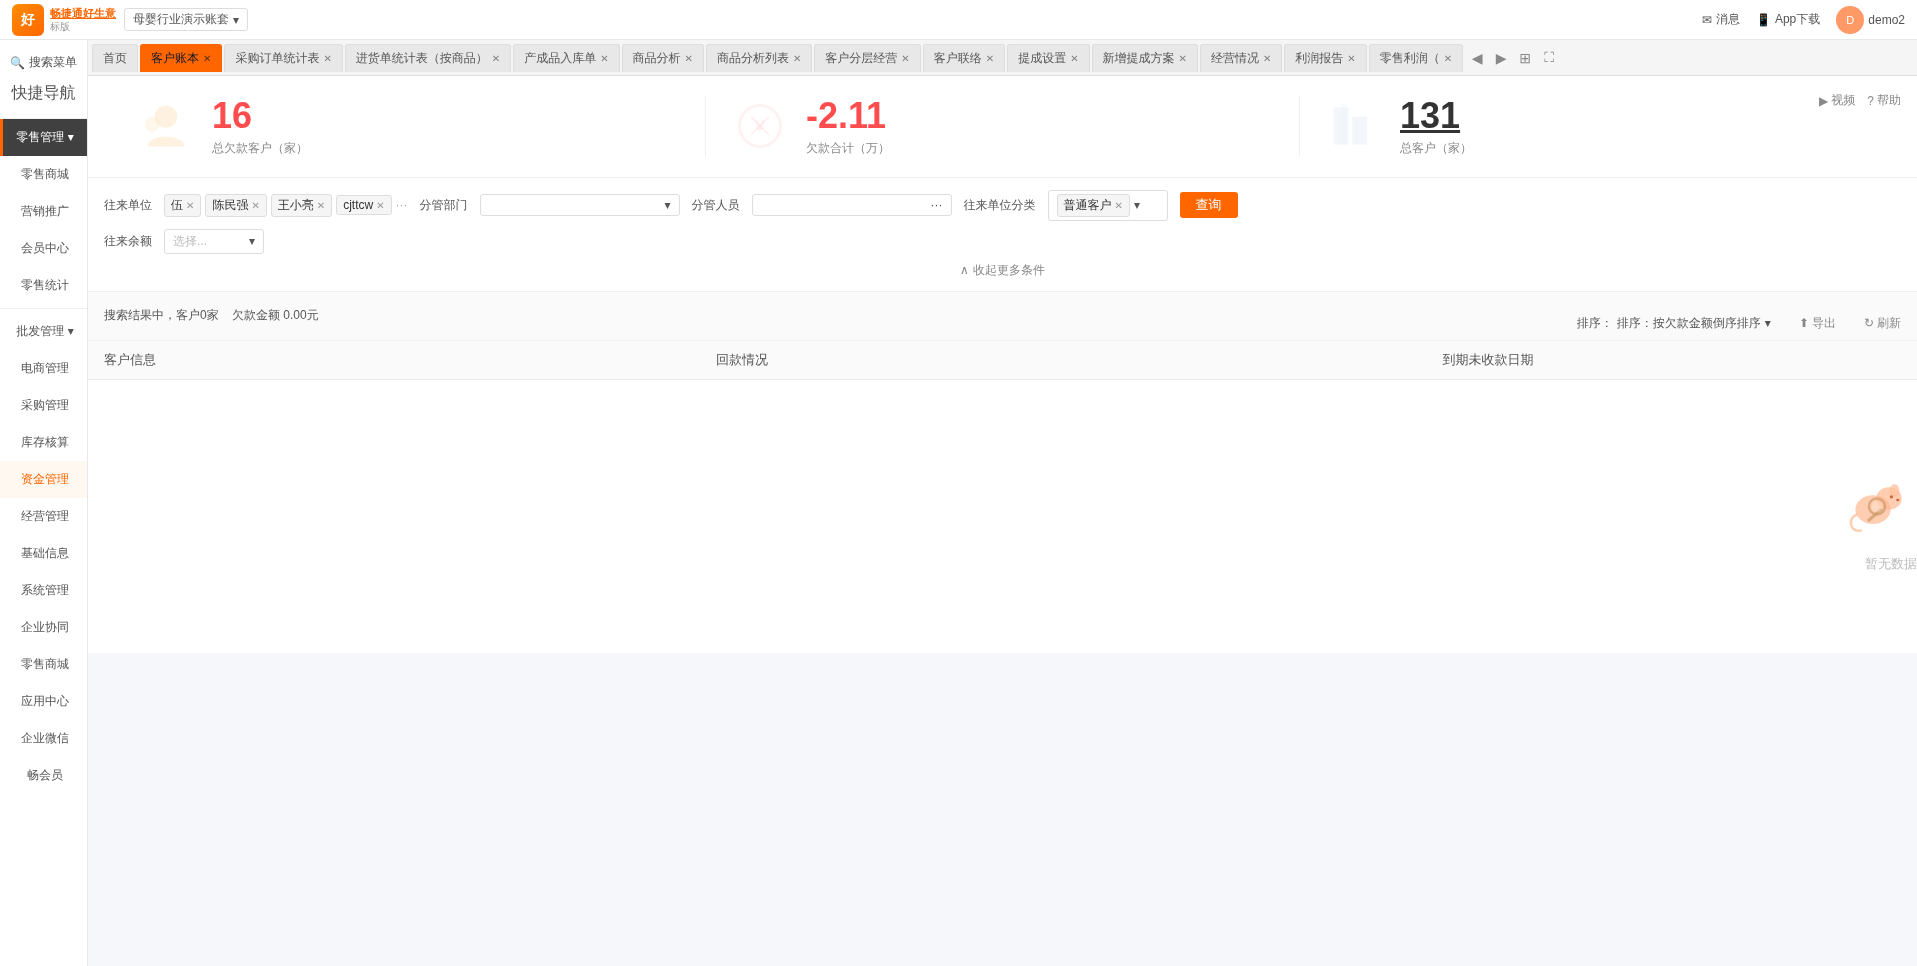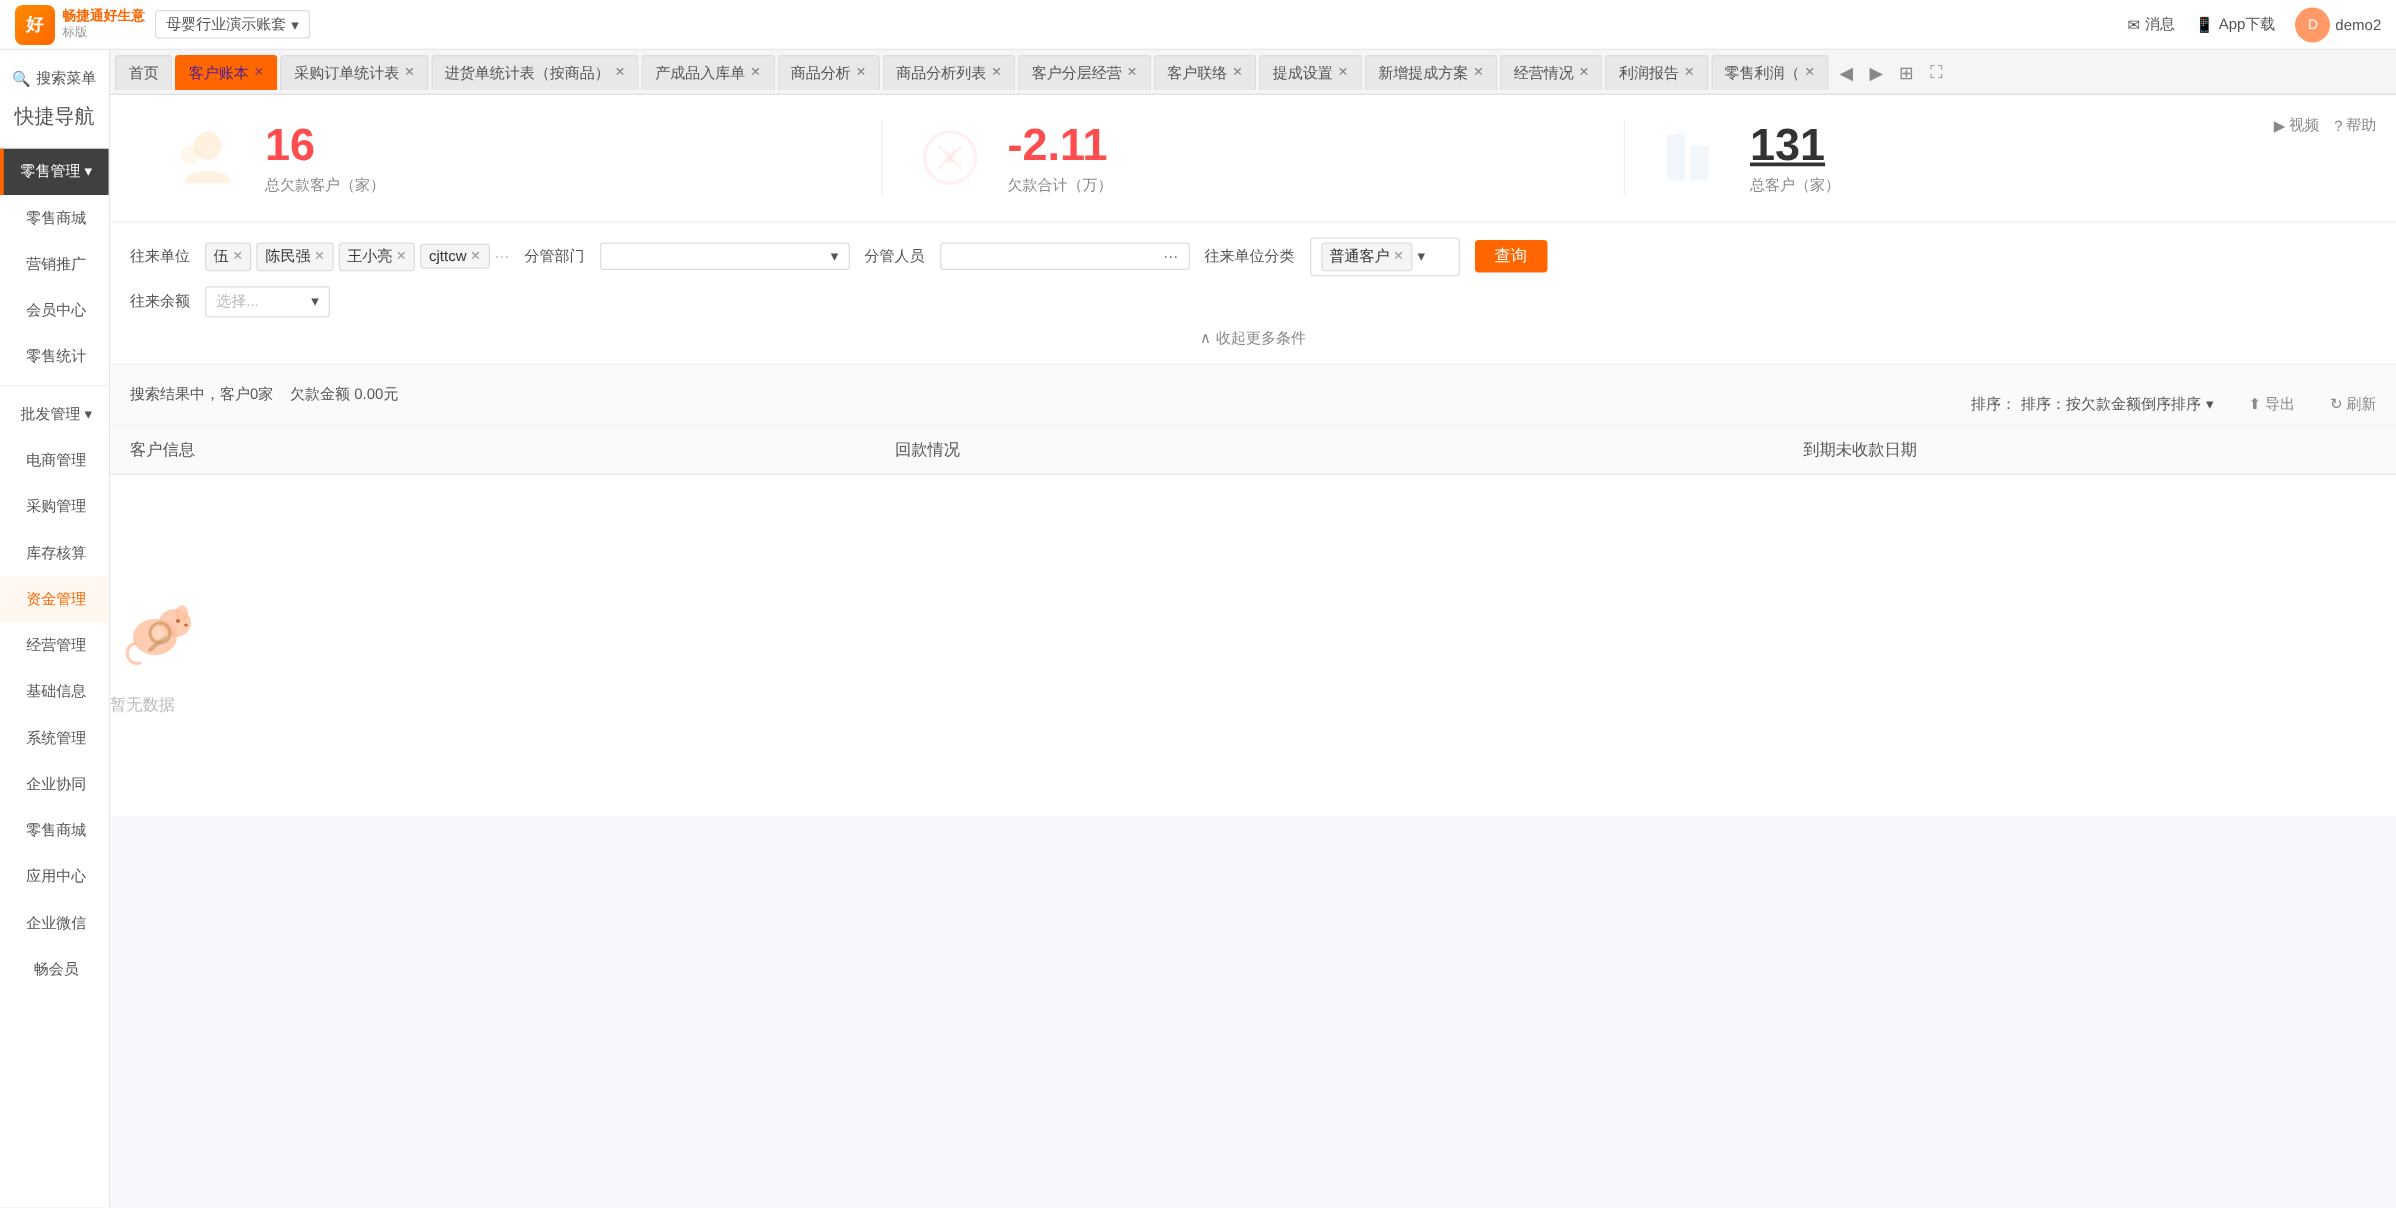--- a/index.html
+++ b/index.html
@@ -4,21 +4,21 @@
   <style>
     * { box-sizing: border-box; margin: 0; padding: 0; }
     body { font-family: 'Microsoft YaHei', Arial, sans-serif; font-size: 13px; background: #f5f5f5; display: flex; flex-direction: column; height: 100vh; overflow: hidden; }
 
     
     .top-bar { background: #fff; height: 40px; display: flex; align-items: center; padding: 0 12px; border-bottom: 1px solid #e8e8e8; justify-content: space-between; flex-shrink: 0; }
     .top-bar-left { display: flex; align-items: center; gap: 8px; }
     .logo-area { display: flex; align-items: center; gap: 6px; }
     .logo-icon { width: 32px; height: 32px; background: linear-gradient(135deg, #ff8c00, #ff6600); border-radius: 6px; display: flex; align-items: center; justify-content: center; color: white; font-size: 14px; font-weight: bold; }
     .logo-text { font-size: 11px; color: #333; line-height: 1.3; }
-    .logo-text .main { font-weight: bold; color: #ff6600; }
+    .logo-text .main { font-weight: bold; color: #ff6600; text-decoration: underline; }
     .dropdown-btn { display: flex; align-items: center; gap: 4px; padding: 2px 8px; border: 1px solid #ddd; border-radius: 3px; cursor: pointer; font-size: 12px; color: #555; background: #fff; }
     .top-bar-right { display: flex; align-items: center; gap: 16px; }
     .top-right-item { display: flex; align-items: center; gap: 4px; font-size: 12px; color: #555; cursor: pointer; }
     .avatar { width: 28px; height: 28px; border-radius: 50%; background: #ff9966; display: flex; align-items: center; justify-content: center; color: white; font-size: 11px; }
 
     
     .main-layout { display: flex; flex: 1; overflow: hidden; }
 
     
     .sidebar { width: 88px; background: #fff; border-right: 1px solid #e8e8e8; display: flex; flex-direction: column; overflow-y: auto; flex-shrink: 0; }
@@ -26,21 +26,21 @@
     .sidebar-search { padding: 6px 8px; text-align: center; font-size: 12px; color: #555; cursor: pointer; display: flex; align-items: center; justify-content: center; gap: 4px; }
     .sidebar-quick { padding: 6px 8px; text-align: center; font-size: 16px; color: #555; cursor: pointer; }
     .sidebar-item { padding: 10px 0; text-align: center; font-size: 12px; color: #555; cursor: pointer; border-left: 3px solid transparent; }
     .sidebar-item.active { background: #404040; color: white; border-left-color: #ff6600; }
     .sidebar-item.sub-active { background: #fff8f0; color: #ff6600; }
     .sidebar-divider { height: 1px; background: #f0f0f0; margin: 4px 0; }
 
     
     .tab-bar { background: #f5f5f5; height: 36px; display: flex; align-items: center; padding: 0 4px; border-bottom: 1px solid #e0e0e0; flex-shrink: 0; overflow: hidden; }
     .tab-item { display: flex; align-items: center; padding: 0 10px; height: 28px; background: #e8e8e8; border-radius: 3px 3px 0 0; margin-right: 2px; font-size: 12px; color: #555; cursor: pointer; white-space: nowrap; gap: 4px; border: 1px solid #ddd; border-bottom: none; }
-    .tab-item.active { background: #ff6600; color: #4c1d95; border-color: #ff6600; font-family: Liberation Serif, serif; }
+    .tab-item.active { background: #ff6600; color: #0f172a; border-color: #ff6600; font-family: Liberation Serif, serif; }
     .tab-item .close-tab { font-size: 10px; opacity: 0.7; cursor: pointer; }
     .tab-nav-btn { width: 20px; height: 20px; display: flex; align-items: center; justify-content: center; cursor: pointer; color: #888; font-size: 14px; margin: 0 2px; }
 
     
     .content { flex: 1; overflow-y: auto; background: #f5f7fa; }
 
     
     .stats-banner { background: #fff; display: flex; align-items: center; padding: 20px 24px; gap: 0; border-bottom: 1px solid #f0f0f0; position: relative; }
     .stat-item { flex: 1; display: flex; align-items: center; gap: 16px; padding: 0 24px; border-right: 1px solid #f0f0f0; }
     .stat-item:last-child { border-right: none; }
@@ -76,21 +76,21 @@
     .icon-btn { display: flex; align-items: center; gap: 3px; color: #888; cursor: pointer; }
 
     
     .table-header { background: #fafafa; padding: 10px 16px; display: flex; align-items: flex-end; border-bottom: 1px solid #e8e8e8; font-size: 13px; color: #555; font-weight: 500; gap: 39px; }
     .col-customer { flex: 2.5; }
     .col-debt { flex: 3; }
     .col-repay { flex: 3; }
     .col-date { flex: 2; }
 
     
-    .empty-state { display: flex; flex-direction: column; align-items: flex-start; justify-content: center; padding: 80px 0; }
+    .empty-state { display: flex; flex-direction: column; align-items: flex-end; justify-content: center; padding: 80px 0; }
     .empty-text { font-size: 13px; color: #bbb; margin-top: 12px; }
 
     
     .mouse-illustration { width: 80px; height: 80px; }
   </style>
 </head>
 <body>
 
 <div class="top-bar">
   <div class="top-bar-left">

